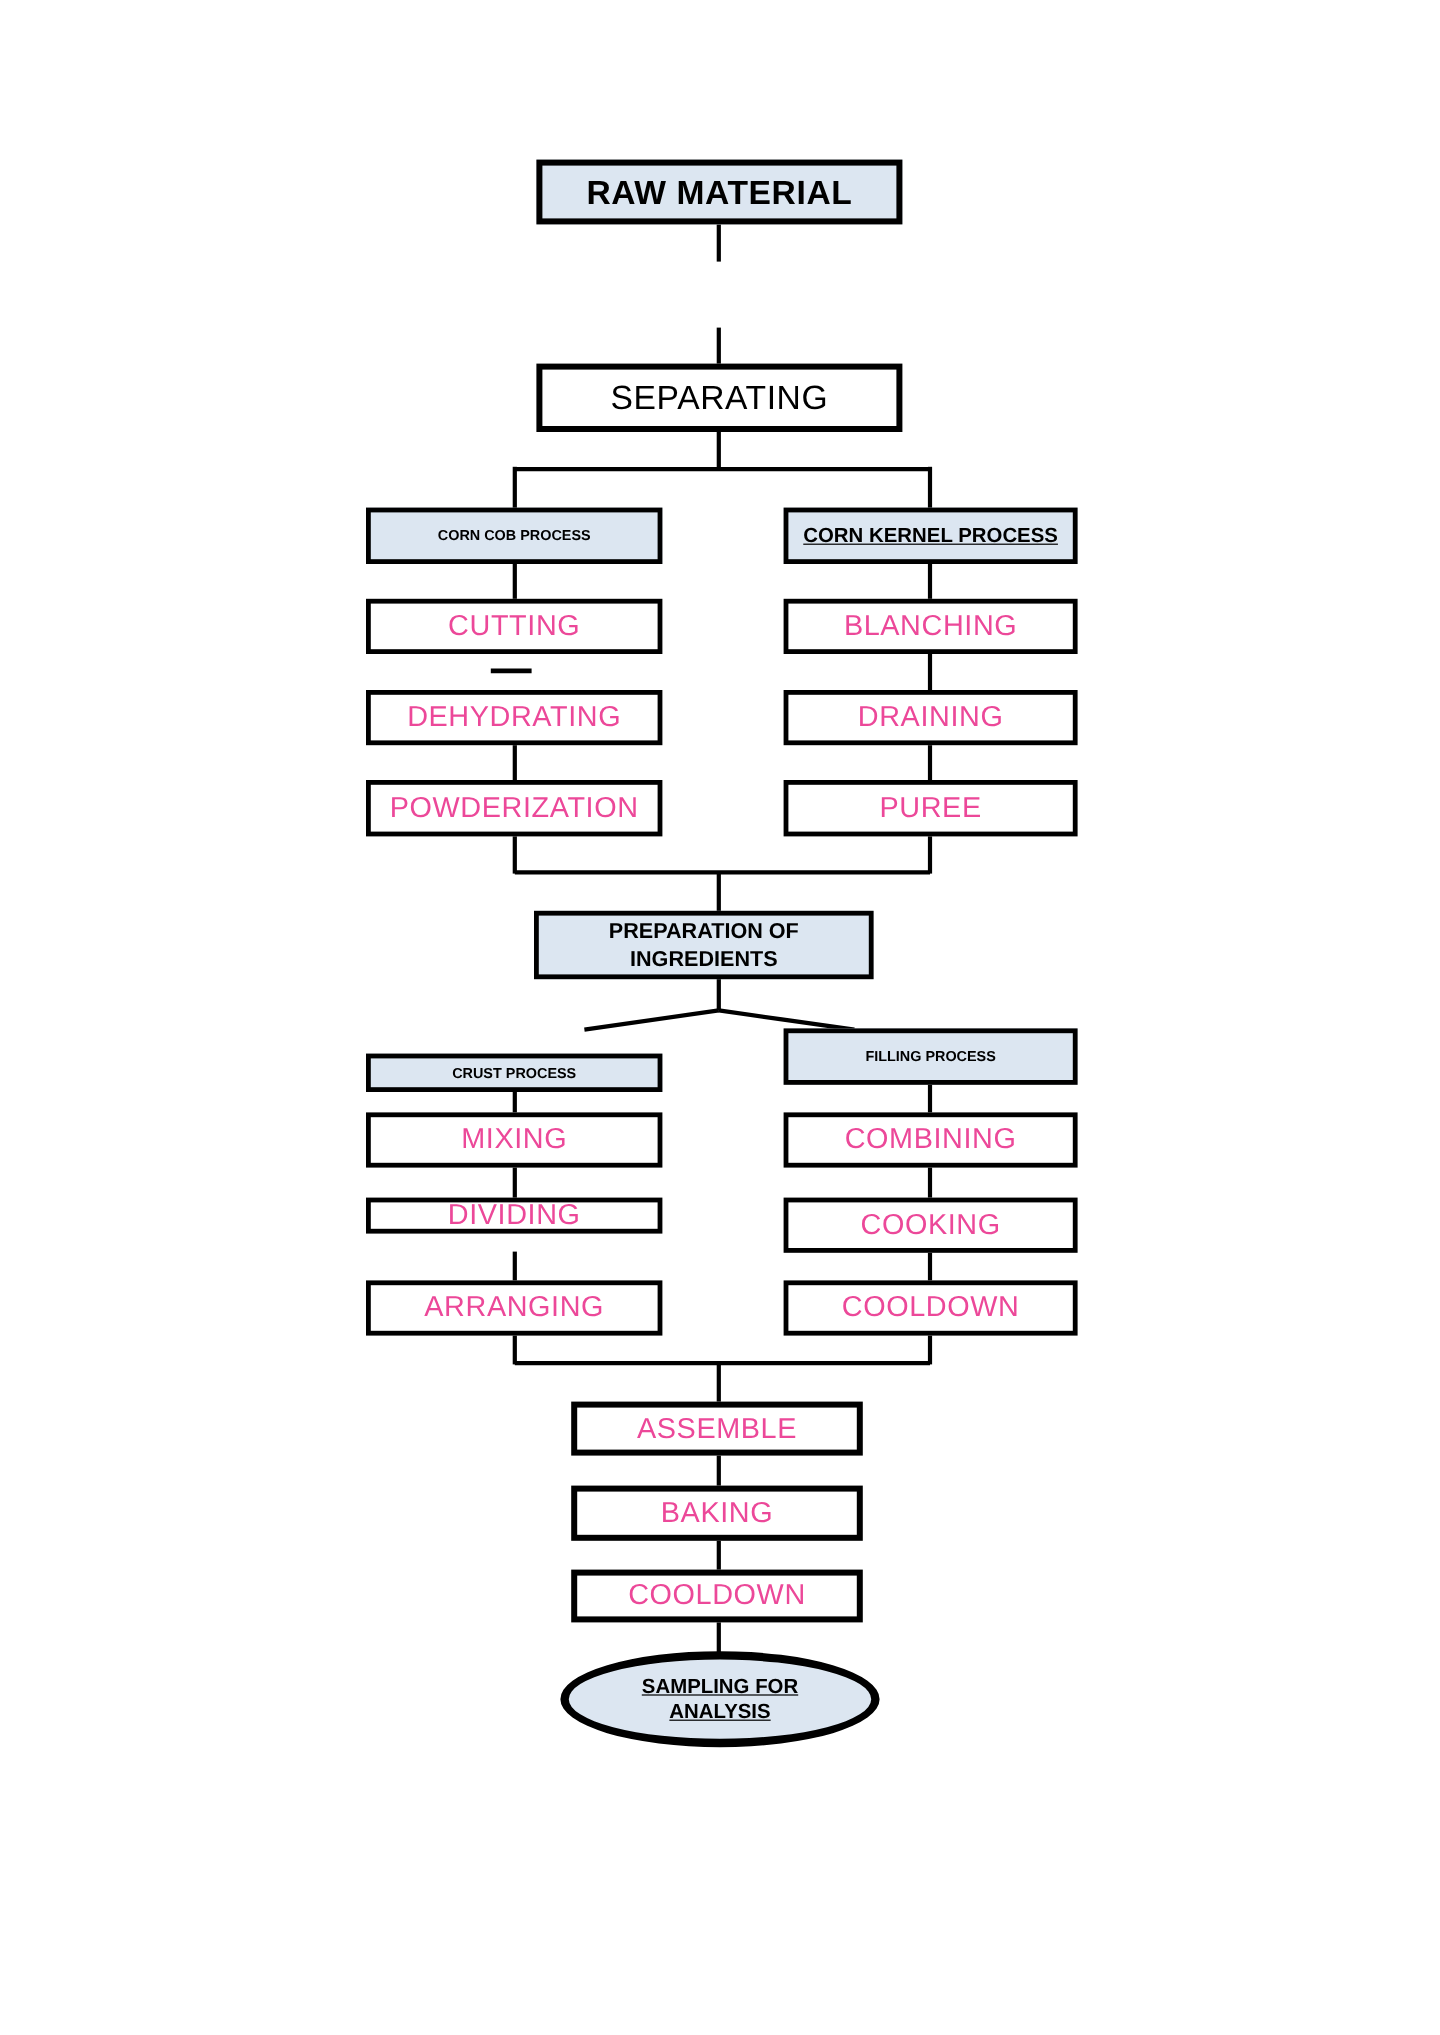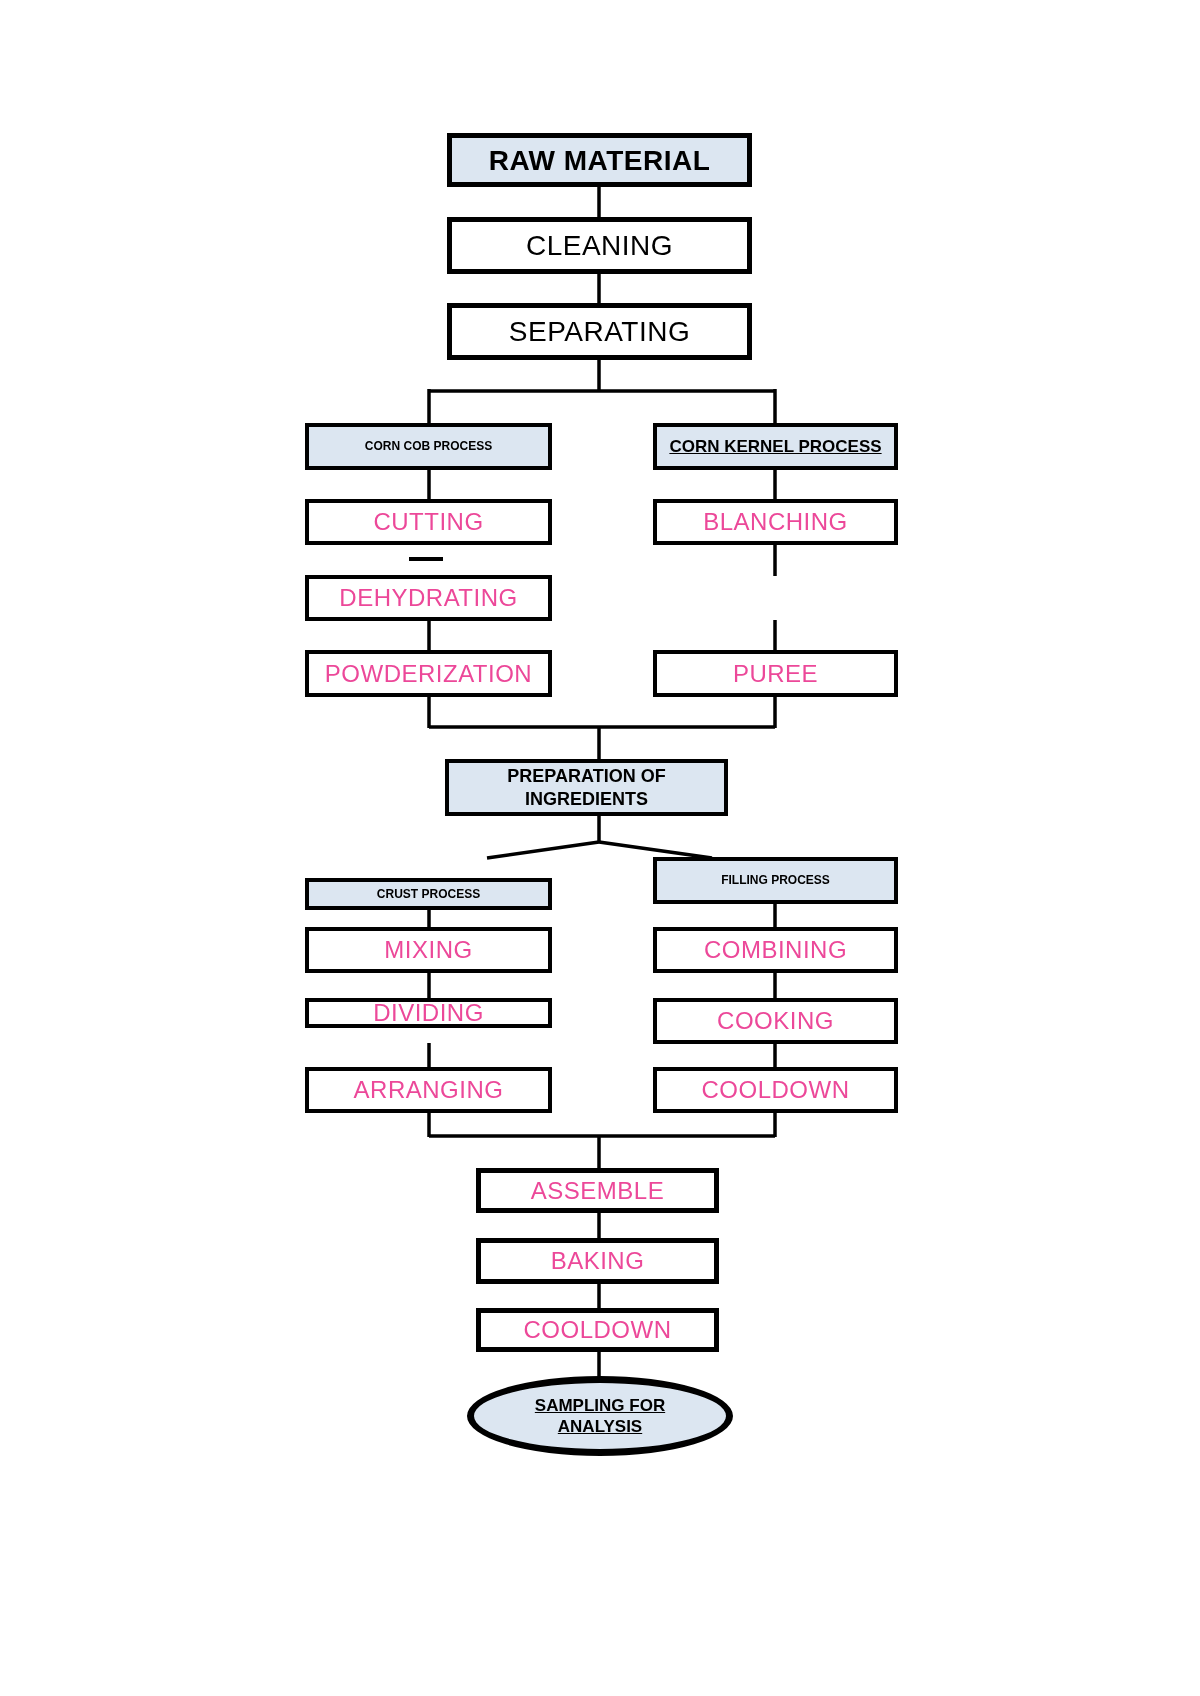--- a/index.html
+++ b/index.html
@@ -99,23 +99,20 @@
 
       <line x1="599" y1="1212" x2="599" y2="1239"></line>
       <line x1="599" y1="1283" x2="599" y2="1309"></line>
       <line x1="599" y1="1351" x2="599" y2="1378"></line>
     </g>
   </svg>
 
   <div class="node blue thick" style="left:447px;top:133px;width:305px;height:54px">
     <span class="lbl bold fs28">RAW MATERIAL</span>
   </div>
-  <div class="node thick" style="left:447px;top:217px;width:305px;height:57px">
-    <span class="lbl fs28">CLEANING</span>
-  </div>
   <div class="node thick" style="left:447px;top:303px;width:305px;height:57px">
     <span class="lbl fs28">SEPARATING</span>
   </div>
 
   <div class="node blue" style="left:305px;top:423px;width:247px;height:47px">
     <span class="lbl bold fs20">CORN COB PROCESS</span>
   </div>
   <div class="node" style="left:305px;top:499px;width:247px;height:46px">
     <span class="lbl fs24">CUTTING</span>
   </div>
@@ -124,20 +121,23 @@
   </div>
   <div class="node" style="left:305px;top:650px;width:247px;height:47px">
     <span class="lbl fs24">POWDERIZATION</span>
   </div>
 
   <div class="node blue" style="left:653px;top:423px;width:245px;height:47px">
     <span class="lbl bold fs17">CORN KERNEL PROCESS</span>
   </div>
   <div class="node" style="left:653px;top:499px;width:245px;height:46px">
     <span class="lbl fs24">BLANCHING</span>
+  </div>
+  <div class="node" style="left:653px;top:575px;width:245px;height:46px">
+    <span class="lbl fs24">DRAINING</span>
   </div>
   <div class="node" style="left:653px;top:650px;width:245px;height:47px">
     <span class="lbl fs24">PUREE</span>
   </div>
 
   <div class="node blue" style="left:445px;top:759px;width:283px;height:57px">
     <span class="lbl bold fs18">PREPARATION OF
 INGREDIENTS</span>
   </div>
 

